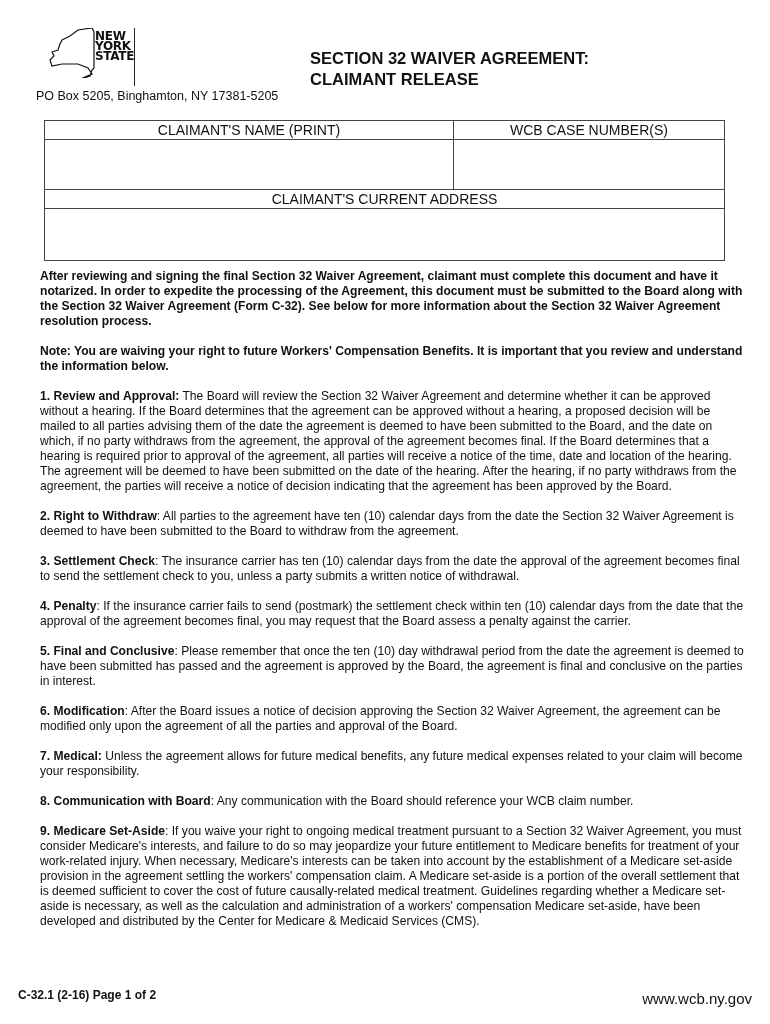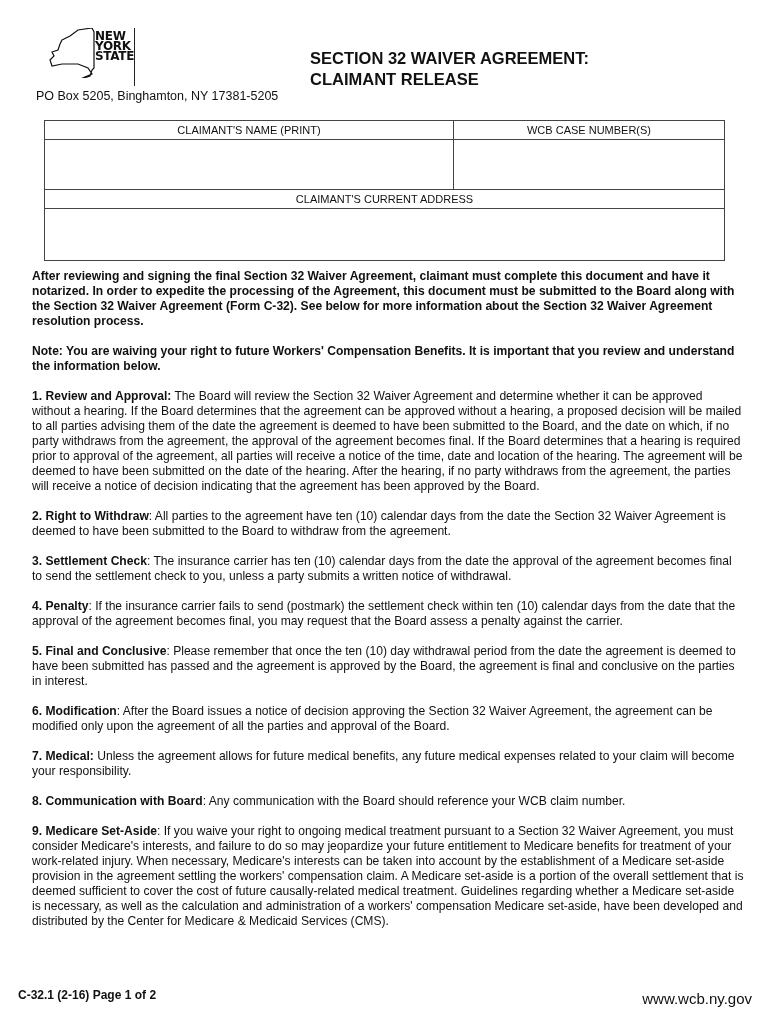--- a/index.html
+++ b/index.html
@@ -5,26 +5,26 @@
   html, body { margin:0; padding:0; background:#ffffff; }
   body { width:770px; height:1024px; position:relative; overflow:hidden; font-family:"Liberation Sans", sans-serif; color:#111; }
   .logo { position:absolute; left:48px; top:26px; width:210px; height:60px; }
   .logo svg { position:absolute; left:0; top:2px; }
   .logo .nys { position:absolute; left:47px; top:5px; font-family:"DejaVu Sans", sans-serif; font-weight:bold; font-size:12px; line-height:10px; letter-spacing:-0.3px; }
   .logo .divider { position:absolute; left:86px; top:2px; width:1px; height:58px; background:#222; }
   .logo .wcb { position:absolute; left:92px; top:2px; font-family:"DejaVu Sans", sans-serif; font-weight:bold; font-size:14.5px; line-height:17px; letter-spacing:-0.3px; }
   .address { position:absolute; left:36px; top:89px; font-size:12.5px; }
   .title { position:absolute; left:310px; top:48px; width:360px; text-align:left; font-weight:bold; font-size:16.5px; line-height:21px; }
   table.form { position:absolute; left:44px; top:120px; width:681px; border-collapse:collapse; }
-  table.form td { border:1px solid #444; padding:0; font-size:11px; text-align:center; }
+  table.form td { border:1px solid #444; padding:0; font-size:14px; text-align:center; }
   table.form td.hdr { height:18px; }
   table.form td.fill { height:49px; }
   table.form td.fill2 { height:51px; }
   .body { position:absolute; left:28px; top:269px; width:716px; font-size:12.1px; line-height:15px; }
-  .body p { margin:0 0 15px 4px; }
+  .body p { margin:0 0 15px 12px; }
   .body b { font-weight:bold; }
   .footer-left { position:absolute; left:18px; top:988px; font-weight:bold; font-size:12px; }
   .footer-right { position:absolute; right:18px; top:990px; font-size:15px; }
 </style>
 </head>
 <body>
 
 <div class="logo">
   <svg width="48" height="50" viewBox="0 0 48 50">
     <path d="M14 12 L22 8 L30 2 L44 0 L46 4 L46 30 L46 40 L44 42 L42 48 L30 52 L44 46 L40 40 L30 36 L14 36 L4 38 L2 32 L6 28 L4 24 L10 22 L12 16 Z" fill="none" stroke="#111" stroke-width="1.2"></path>

